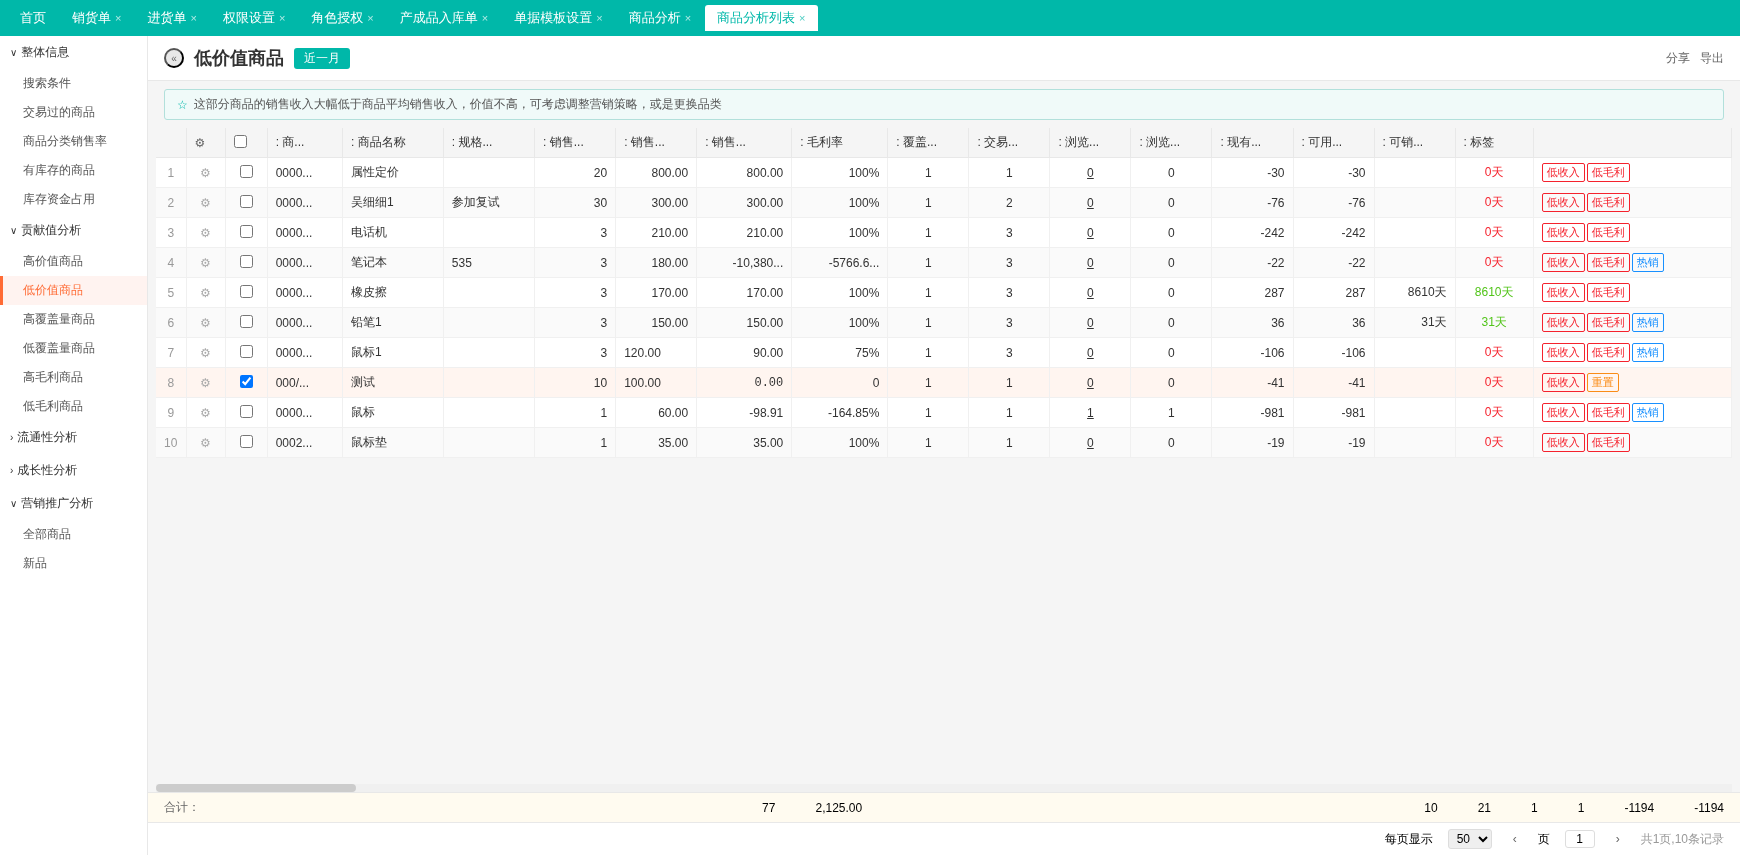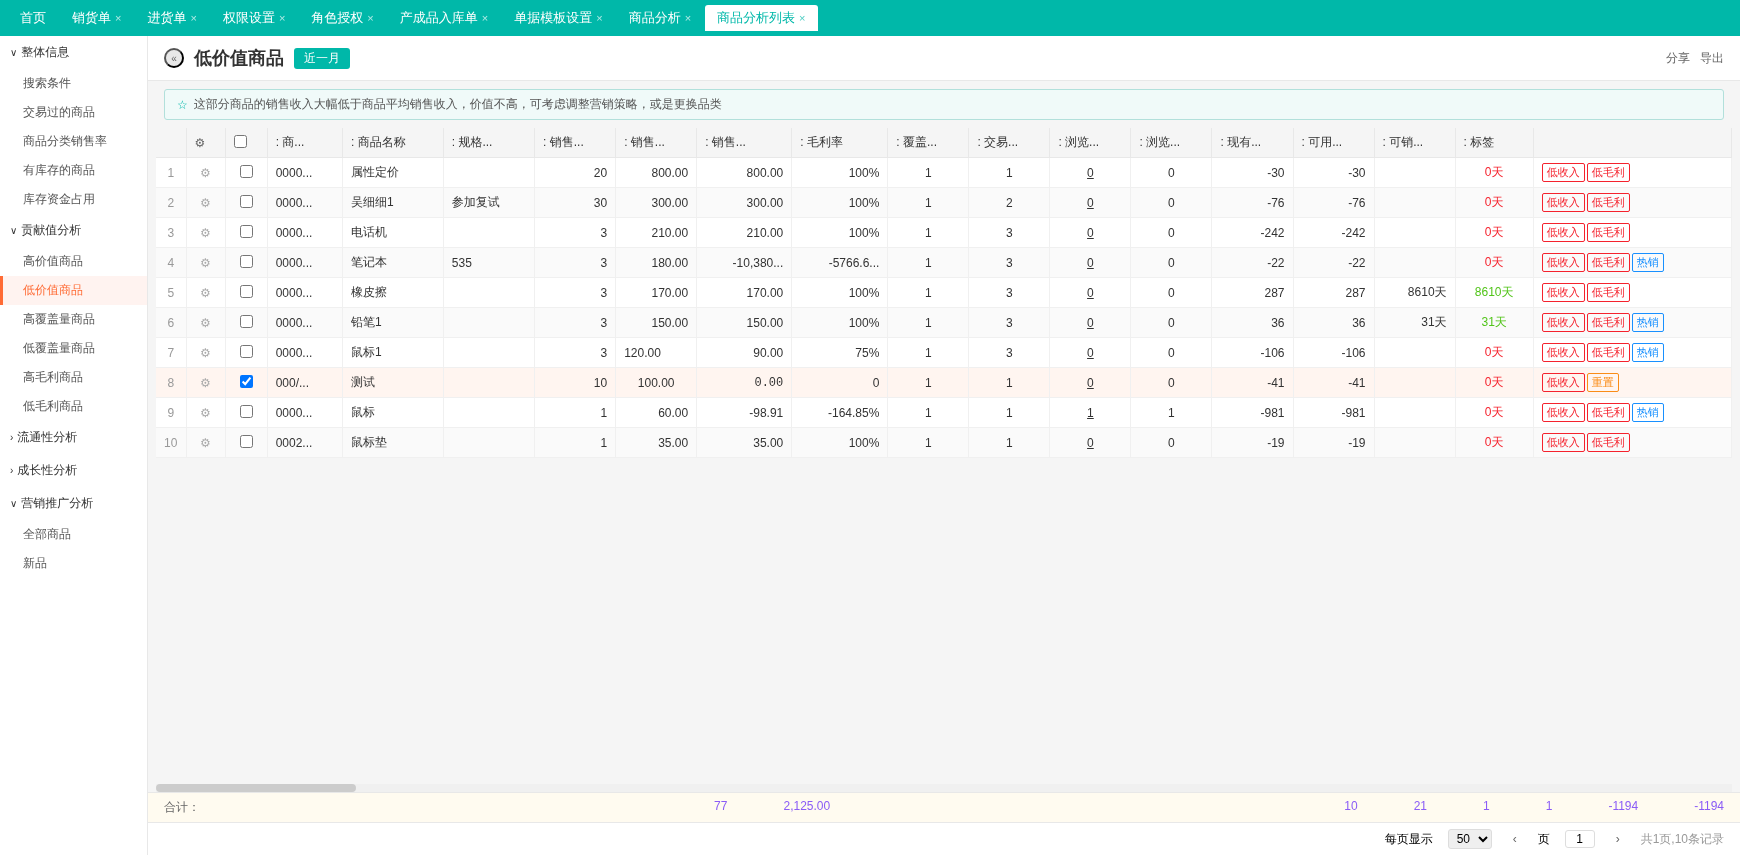--- a/index.html
+++ b/index.html
@@ -153,24 +153,24 @@
     td.underline { text-decoration: underline; cursor: pointer; }
     .checkbox-cell { text-align: center; }
     .row-num { color: #999; text-align: center; }
 
     
     .footer-bar {
       background: #fffbf0;
       border-top: 1px solid #e8e8e8;
       padding: 6px 16px;
       display: flex;
-      gap: 16px;
+      align-items: center;
     }
     .footer-label { color: #666; font-weight: 500; }
-    .footer-val { color: #8b5cf6; }
+    .footer-val { color: #000000; }
 
     
     .pagination {
       background: #fff;
       border-top: 1px solid #e8e8e8;
       padding: 6px 16px;
       display: flex;
       align-items: center;
       justify-content: flex-end;
       gap: 15px;
@@ -432,21 +432,21 @@
               <td><span class="tag tag-red">低收入</span><span class="tag tag-red">低毛利</span><span class="tag tag-blue">热销</span></td>
             </tr>
             <tr class="highlight">
               <td class="row-num">8</td>
               <td style="text-align: center;"><span style="color:#aaa">⚙</span></td>
               <td class="checkbox-cell"><input type="checkbox" checked="" style=""></td>
               <td>000/...</td>
               <td>测试</td>
               <td></td>
               <td style="text-align: right;">10</td>
-              <td style="text-align: center;">100.00</td>
+              <td style="text-align: left;">100.00</td>
               <td style="text-align: right; font-family: Liberation Mono, monospace;">0.00</td>
               <td style="text-align: right;">0</td>
               <td style="text-align: center;">1</td>
               <td style="text-align: center;">1</td>
               <td class="underline" style="text-align: center;">0</td>
               <td style="text-align: center;">0</td>
               <td style="text-align: right;">-41</td>
               <td style="text-align: right;">-41</td>
               <td style="text-align: right;"></td>
               <td style="text-align: center;"><span class="days-red">0天</span></td>

